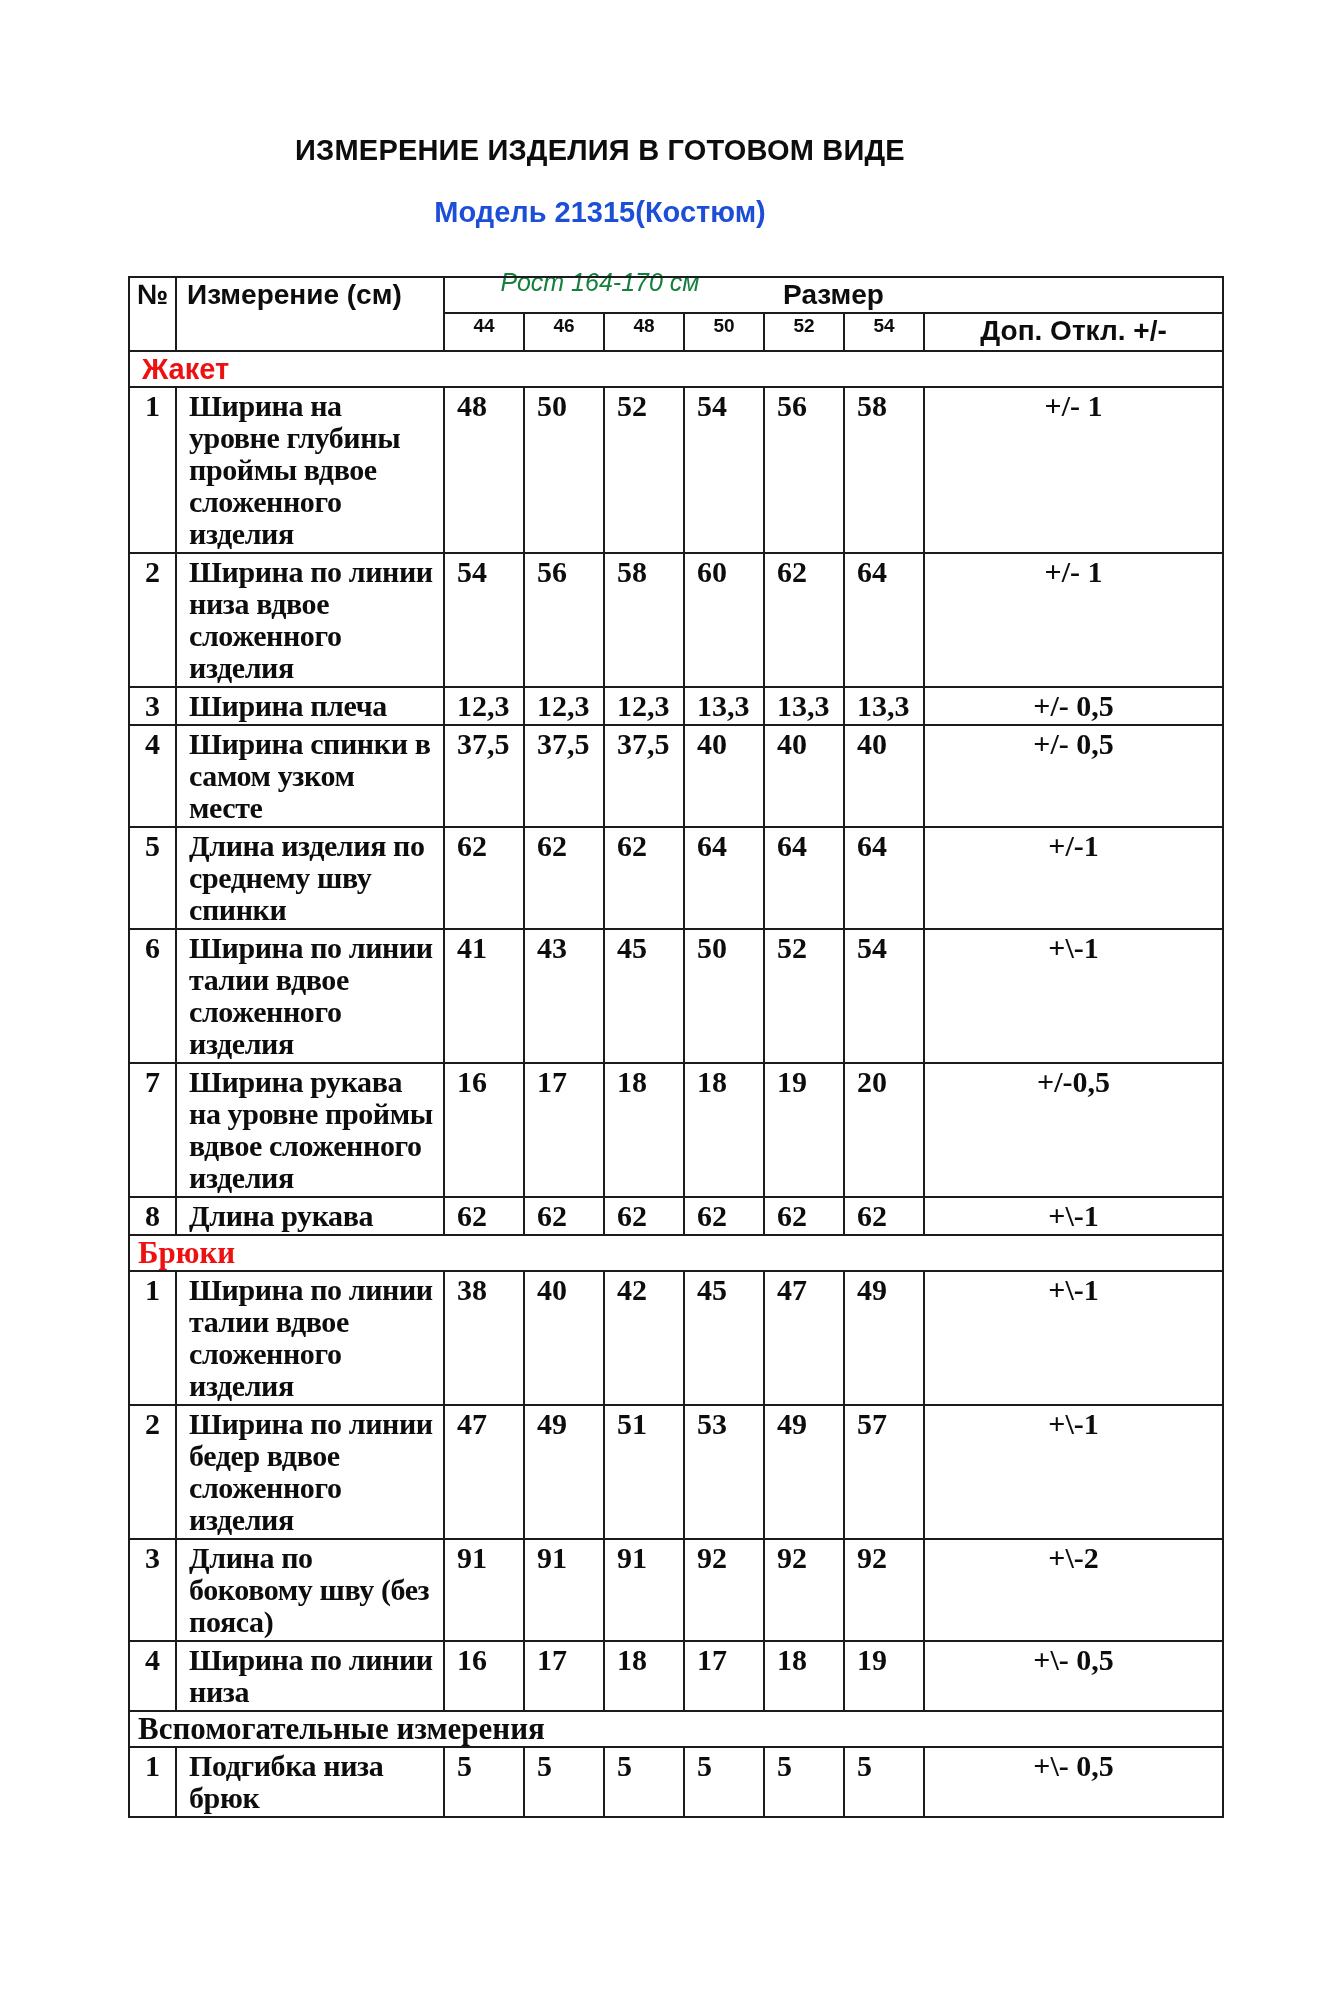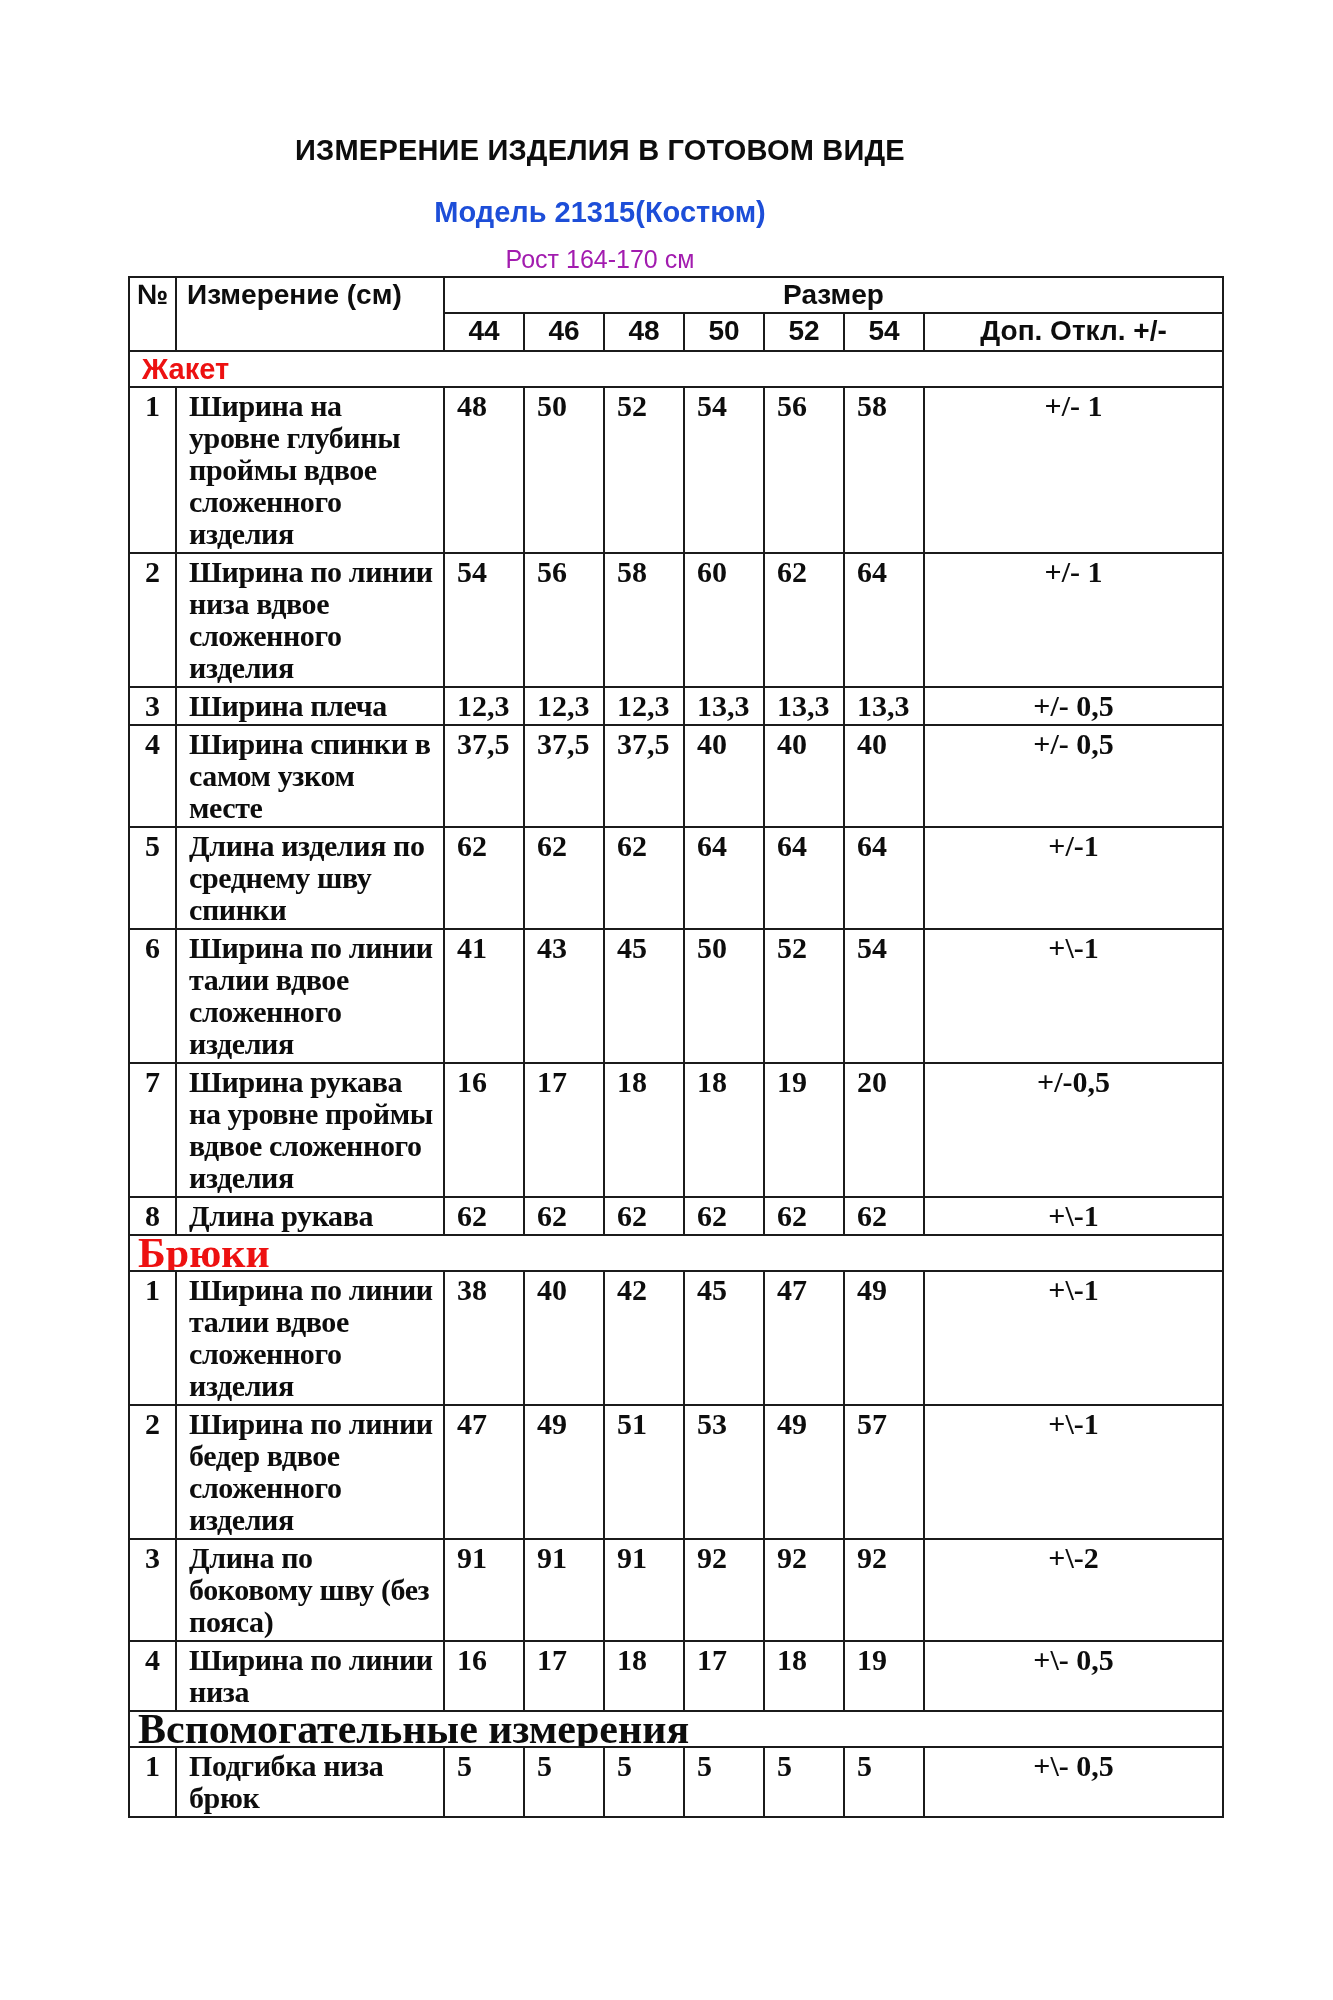--- a/index.html
+++ b/index.html
@@ -21,25 +21,26 @@
     letter-spacing: 0.2px;
   }
   .model-title {
     top: 196px;
     font-family: "Liberation Sans", "DejaVu Sans", sans-serif;
     font-weight: bold;
     font-size: 29px;
     color: #1d4ed8;
   }
   .height-note {
-    top: 245px;
+    top: 268px;
     font-family: "Liberation Sans", "DejaVu Sans", sans-serif;
     font-weight: normal;
     font-size: 25px;
-    color: #a21caf;
+    color: #15803d;
+    font-style: italic;
   }
   table.meas {
     position: absolute;
     left: 128px;
     top: 276px;
     width: 1094px;
     border-collapse: collapse;
     table-layout: fixed;
   }
   table.meas th, table.meas td {
@@ -51,31 +52,31 @@
   th.h {
     font-family: "Liberation Sans", "DejaVu Sans", sans-serif;
     font-weight: bold;
     font-size: 28px;
     padding: 1px 0 1px 0;
     text-align: center;
   }
   tr.hdr1 { height: 34px; }
   tr.hdr2 { height: 38px; }
   th.h-meas { text-align: left; padding-left: 10px; }
-  th.h-size { font-size: 28px; }
+  th.h-size { font-size: 19px; }
   th.h-tol  { font-size: 28px; }
   
   tr.section-row { height: 35px; }
   td.section-label {
     padding: 1px 0 1px 8px;
     font-weight: bold;
     line-height: 32px;
   }
   td.section-label.sans { font-family: "Liberation Sans", "DejaVu Sans", sans-serif; font-size: 29px; padding-left: 12px; }
-  td.section-label.serif { font-family: "Liberation Serif", "DejaVu Serif", serif; font-size: 42px; margin-left: 44px; }
+  td.section-label.serif { font-family: "Liberation Serif", "DejaVu Serif", serif; font-size: 31px; margin-left: 44px; }
   
   td.num, td.val, td.tol, td.name {
     font-weight: bold;
     font-size: 30px;
     line-height: 32px;
     padding-top: 2px;
     padding-bottom: 2px;
   }
   td.num { text-align: center; }
   td.name {

